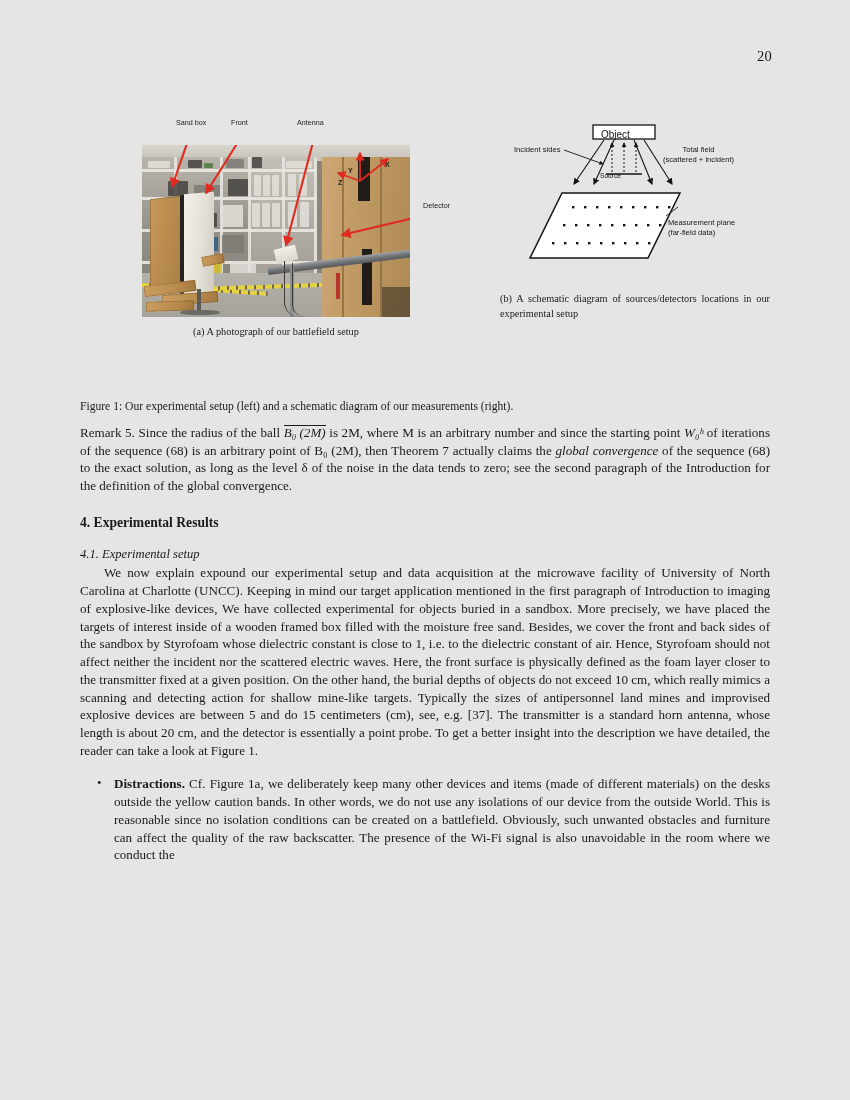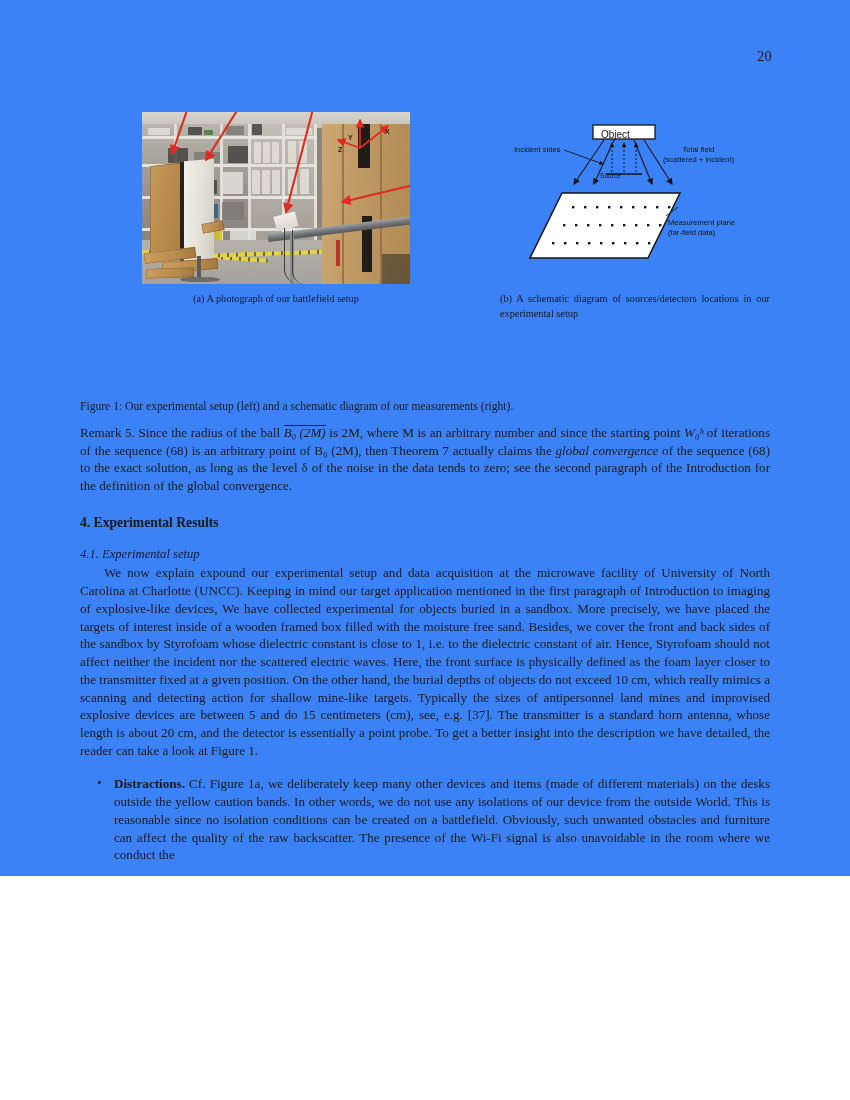--- a/index.html
+++ b/index.html
@@ -11,22 +11,22 @@
     width: 850px;
     height: 1100px;
     font-family: "Liberation Serif", "DejaVu Serif", serif;
     color: #1a1a1a;
     position: relative;
     overflow: hidden;
   }
   .page {
     position: relative;
     width: 850px;
-    height: 876px;
-    background: #3b82f6;
+    height: 1100px;
+    background: #e5e5e5;
   }
 
   
   .page-number {
     position: absolute;
     top: 48px;
     right: 78px;
     font-size: 14.5px;
     letter-spacing: .3px;
   }
@@ -278,20 +278,26 @@
 
 <div class="page">
 
   <div class="page-number">20</div>
 
   <div class="figure-block">
     <div class="subfigs">
 
       <div class="fig-a">
 
+        <div class="photo-callouts">
+          <span class="callout-label lbl-sandbox">Sand box</span>
+          <span class="callout-label lbl-front">Front</span>
+          <span class="callout-label lbl-antenna">Antenna</span>
+          <span class="callout-label lbl-detector">Detector</span>
+        </div>
 
         <div class="photo">
           <div class="ph-ceiling"></div>
           <div class="ph-shelfwall"></div>
           <div class="ph-shelfwall2"></div>
 
           <div class="ph-shelf-h" style="top:24px;width:175px;"></div>
           <div class="ph-shelf-h" style="top:52px;width:175px;"></div>
           <div class="ph-shelf-h" style="top:84px;width:175px;"></div>
           <div class="ph-shelf-h" style="top:116px;width:175px;"></div>

